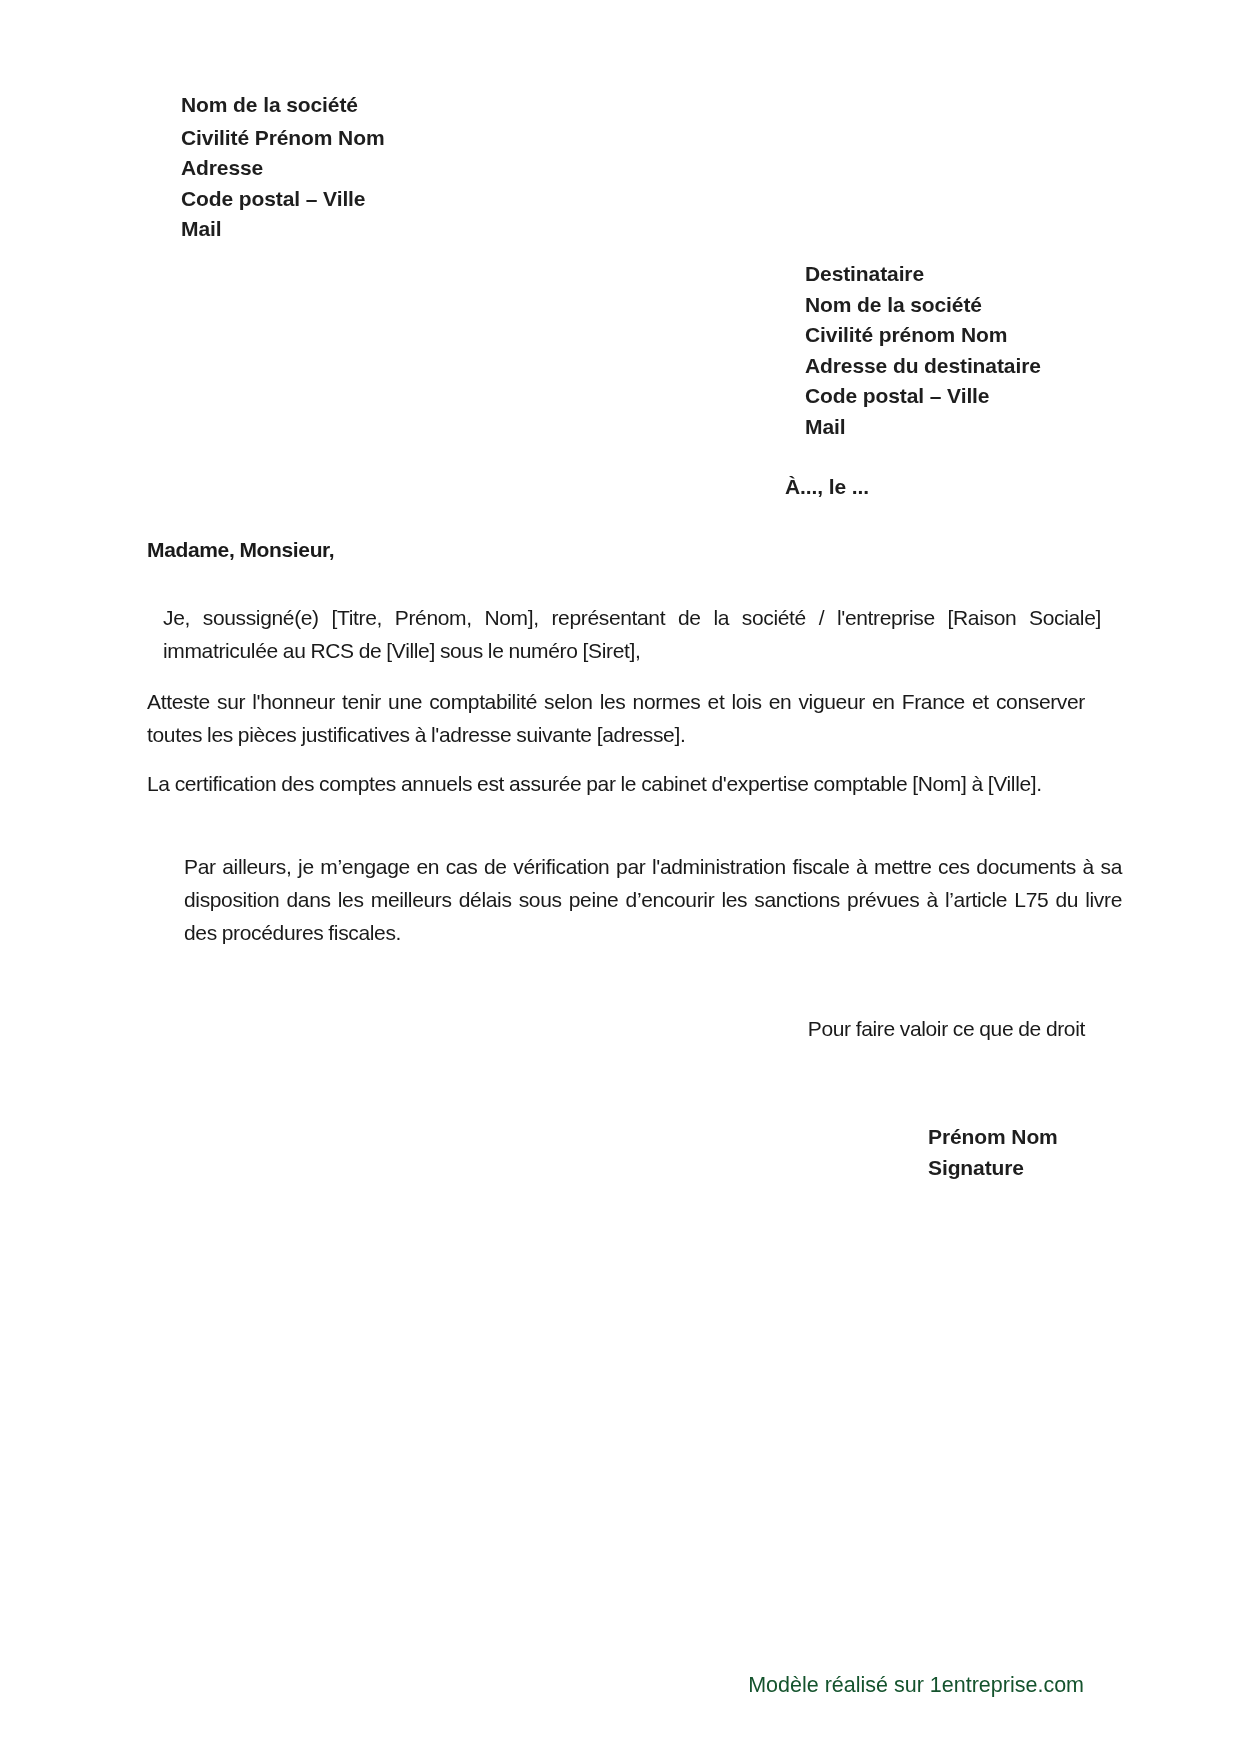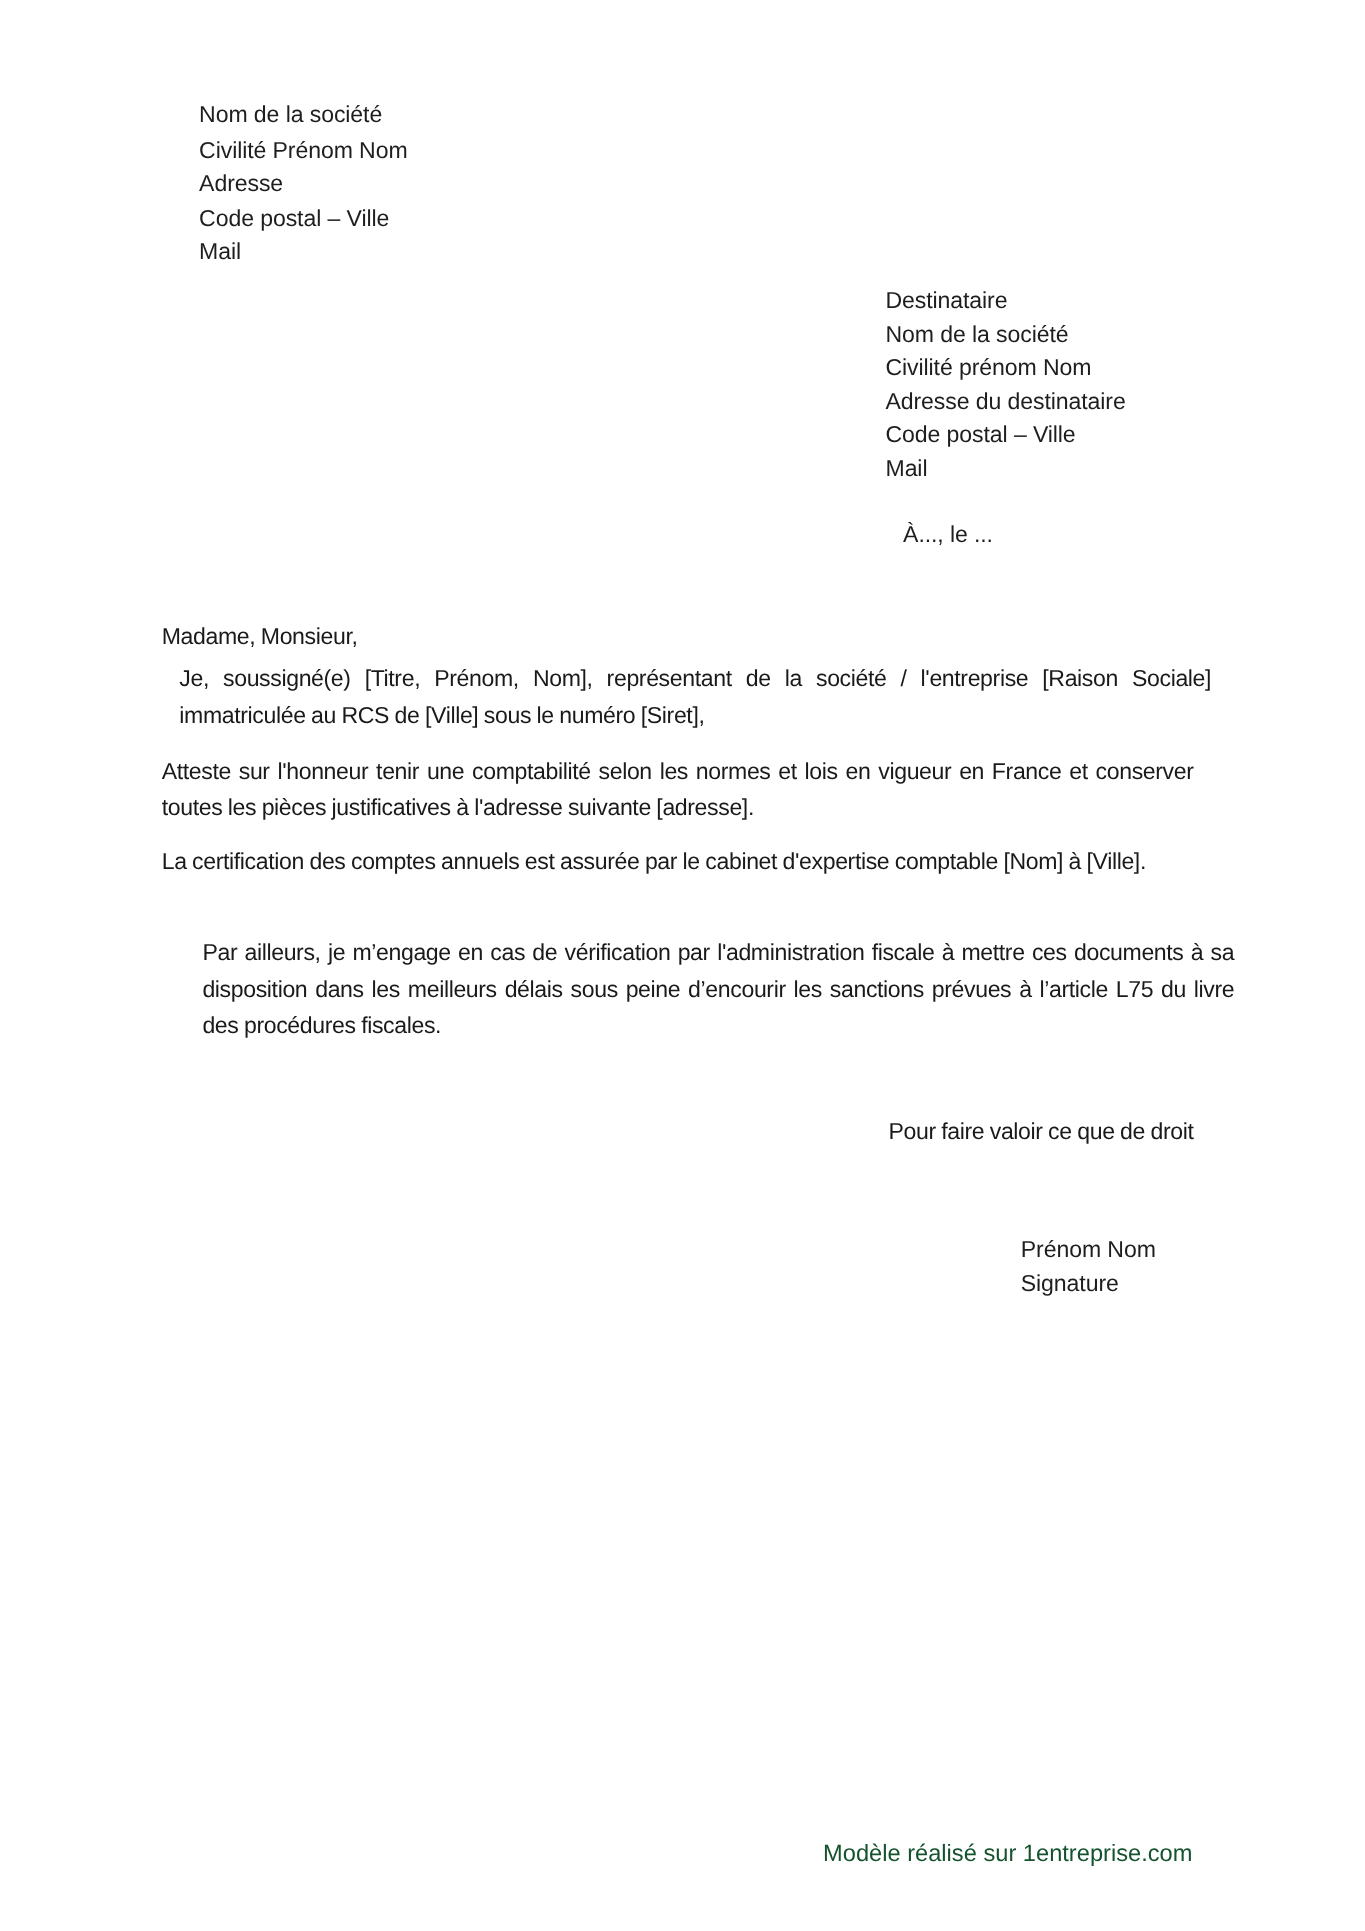--- a/index.html
+++ b/index.html
@@ -17,43 +17,43 @@
     }
     .page {
       position: absolute;
       left: 0; top: 0;
       width: 1241px;
       height: 1755px;
       background: #ffffff;
     }
     .block {
       position: absolute;
-      font-weight: normal;
+      font-weight: bold;
       font-size: 21px;
       line-height: 30.5px;
       color: #1e1e1e;
       letter-spacing: -0.1px;
     }
     .block div { white-space: nowrap; }
     .sender { left: 181px; top: 90px; }
     .sender .line0 { margin-bottom: 2px; }
     .recipient { left: 805px; top: 259px; }
-    .date-line { left: 821px; top: 472px; }
+    .date-line { left: 785px; top: 472px; }
 
     .body-text {
       position: absolute;
       left: 147px;
       width: 938px;
       font-size: 21px;
       line-height: 33px;
       color: #1a1a1a;
       letter-spacing: -0.35px;
       word-spacing: -0.5px;
     }
-    .salutation { top: 562px; }
+    .salutation { top: 533px; font-weight: bold; }
     .para { text-align: justify; }
     .para-1 { top: 601px; margin-left: 16px; }
     .para-2 { top: 685px; }
     .para-3 { top: 767px; }
     .para-4 { top: 850px; margin-left: 37px; }
     .closing { top: 1012px; text-align: right; }
 
     .signature { left: 896px; top: 1122px; margin-left: 32px; }
 
     .footer {

